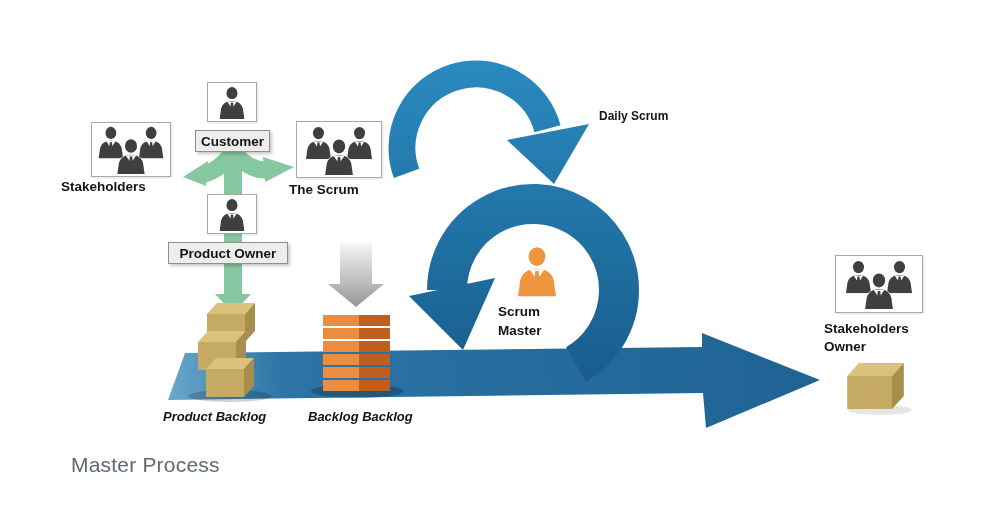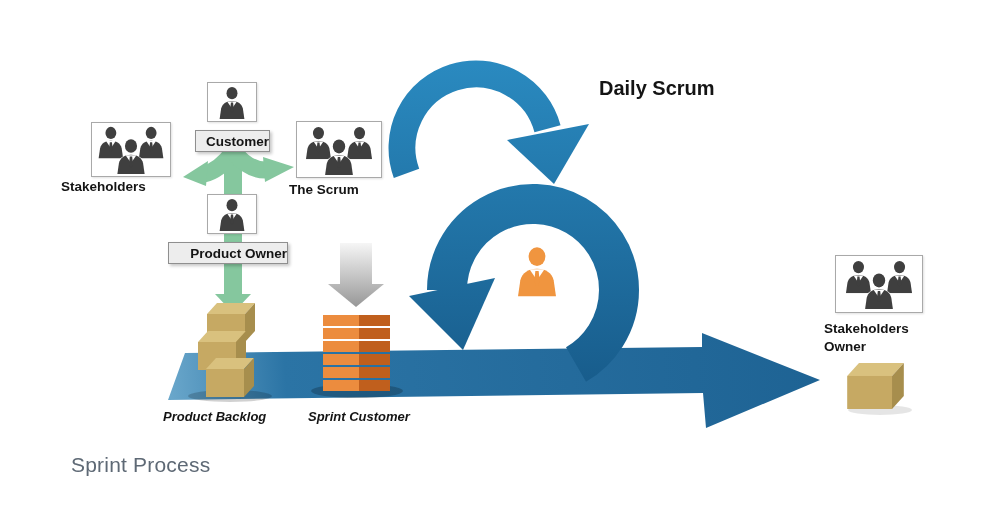--- a/index.html
+++ b/index.html
@@ -11,30 +11,30 @@
   svg{color:#3f3f3f;}
   .art{position:absolute;left:0;top:0;}
   .icon-box{
     position:absolute;background:#fff;border:1px solid #a9a9a9;
     box-shadow:1px 1px 2px rgba(0,0,0,.12);
     display:flex;align-items:center;justify-content:center;box-sizing:border-box;
   }
   .chip{
     position:absolute;background:#ededed;border:1px solid #8f8f8f;
     box-shadow:2px 2px 3px rgba(0,0,0,.22);
-    display:flex;align-items:center;justify-content:flex-end;
+    display:flex;align-items:center;justify-content:center;
     font-weight:bold;font-size:13.5px;color:#141414;box-sizing:border-box;
     white-space:nowrap;
   }
   .caption{
     position:absolute;font-weight:bold;font-size:13.5px;color:#141414;
     text-align:left;line-height:17px;
   }
   .caption.italic{font-style:italic;font-size:13px;}
-  .caption.big{font-size:20px;}
+  .caption.big{font-size:12px;margin-top:28px;}
   .caption span{display:block;}
   .page-title{
     position:absolute;font-size:21px;color:#5e6975;letter-spacing:.2px;
   }
 </style>
 </head>
 <body>
 
 <div class="stage">
 
@@ -169,29 +169,33 @@
 
   <div class="icon-box" style="left:296px;top:121px;width:86px;height:57px;">
     <svg viewBox="0 0 80 56" width="72" height="50">
         <use href="#group"></use>
       </svg>
   </div>
   <div class="caption" style="left:289px;top:181px;width:100px;">The Scrum</div>
 
   <div class="caption big" style="left:599px;top:80px;width:120px;text-align:left;">Daily Scrum</div>
 
+  <div class="caption" style="left:498px;top:302px;width:80px;line-height:19px;">
+    <span>Scrum</span>
+    <span>Master</span>
+  </div>
 
   <div class="caption italic" style="left:163px;top:408px;width:140px;">Product Backlog</div>
-  <div class="caption italic" style="left:308px;top:408px;width:140px;">Sprint Customer</div>
+  <div class="caption italic" style="left:308px;top:408px;width:140px;">Backlog Backlog</div>
 
   <div class="icon-box" style="left:835px;top:255px;width:88px;height:58px;">
     <svg viewBox="0 0 80 56" width="72" height="50">
         <use href="#group"></use>
       </svg>
   </div>
   <div class="caption" style="left:824px;top:320px;width:110px;line-height:18px;">
     <span>Stakeholders</span>
     <span>Owner</span>
   </div>
 
-  <div class="page-title" style="left:71px;top:453px;">Sprint Process</div>
+  <div class="page-title" style="left:71px;top:453px;">Master Process</div>
 
 </div>
 
 </body></html>

